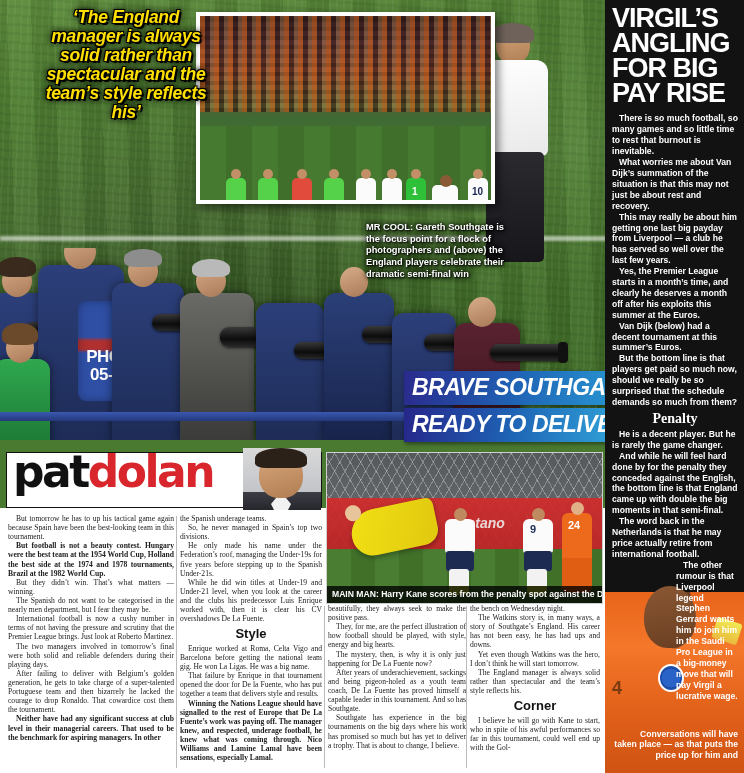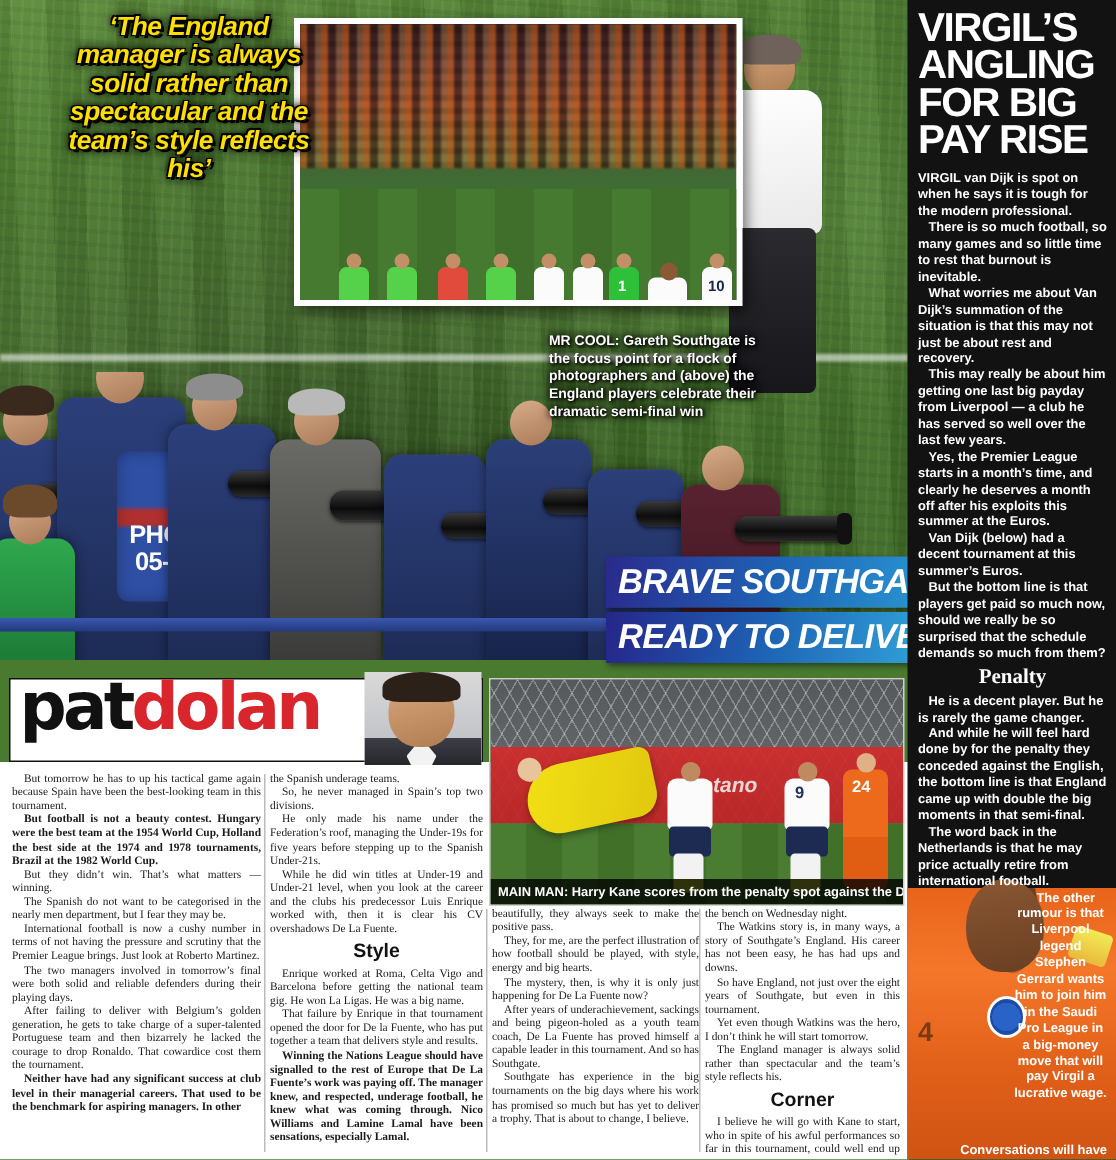--- a/index.html
+++ b/index.html
@@ -518,44 +518,42 @@
       <p>They, for me, are the perfect illustration of how football should be played, with style, energy and big hearts.</p>
       <p>The mystery, then, is why it is only just happening for De La Fuente now?</p>
       <p>After years of underachievement, sackings and being pigeon-holed as a youth team coach, De La Fuente has proved himself a capable leader in this tournament. And so has Southgate.</p>
       <p>Southgate has experience in the big tournaments on the big days where his work has promised so much but has yet to deliver a trophy. That is about to change, I believe.</p>
 
     </div>
 
     <div class="col" id="col4">
       <p style="text-indent:0">the bench on Wednesday night.</p>
       <p>The Watkins story is, in many ways, a story of Southgate’s England. His career has not been easy, he has had ups and downs.</p>
-      <p>So have England, not just over the eight years of Southgate, but even in this tournament.</p>
       <p>Yet even though Watkins was the hero, I don’t think he will start tomorrow.</p>
       <p>The England manager is always solid rather than spectacular and the team’s style reflects his.</p>
       <h3>Corner</h3>
       <p>I believe he will go with Kane to start, who in spite of his awful performances so far in this tournament, could well end up with the Gol-</p>
     </div>
   </div>
 
   <div id="virgil">
     <h1>VIRGIL’S ANGLING FOR BIG PAY RISE</h1>
     <div class="body">
-      <p class="first">VIRGIL van Dijk is spot on when he says it is tough for the modern professional.</p>
       <p>There is so much football, so many games and so little time to rest that burnout is inevitable.</p>
       <p>What worries me about Van Dijk’s summation of the situation is that this may not just be about rest and recovery.</p>
       <p>This may really be about him getting one last big payday from Liverpool — a club he has served so well over the last few years.</p>
       <p>Yes, the Premier League starts in a month’s time, and clearly he deserves a month off after his exploits this summer at the Euros.</p>
       <p>Van Dijk (below) had a decent tournament at this summer’s Euros.</p>
       <p>But the bottom line is that players get paid so much now, should we really be so surprised that the schedule demands so much from them?</p>
       <h2>Penalty</h2>
       <p>He is a decent player. But he is rarely the game changer.</p>
       <p>And while he will feel hard done by for the penalty they conceded against the English, the bottom line is that England came up with double the big moments in that semi-final.</p>
       <p>The word back in the Netherlands is that he may price actually retire from international football.</p>
       <div class="floatbox"></div>
-      <p style="text-align:center;">The other rumour is that Liverpool legend Stephen Gerrard wants him to join him in the Saudi Pro League in a big-money move that will pay Virgil a lucrative wage.</p>
+      <p style="text-align:left;">The other rumour is that Liverpool legend Stephen Gerrard wants him to join him in the Saudi Pro League in a big-money move that will pay Virgil a lucrative wage.</p>
       <p style="text-align:right;">Conversations will have taken place — as that puts the price up for him and</p>
     </div>
     <div id="vd-photo">
       <div class="vd-head"></div>
       <div class="vd-band"></div>
       <div class="vd-badge"></div>
       <span style="position:absolute; left:10px; top:86px; color:#7a3a12; font-family:'Liberation Sans',sans-serif; font-weight:bold; font-size:18px;">4</span>
     </div>
   </div>
 

